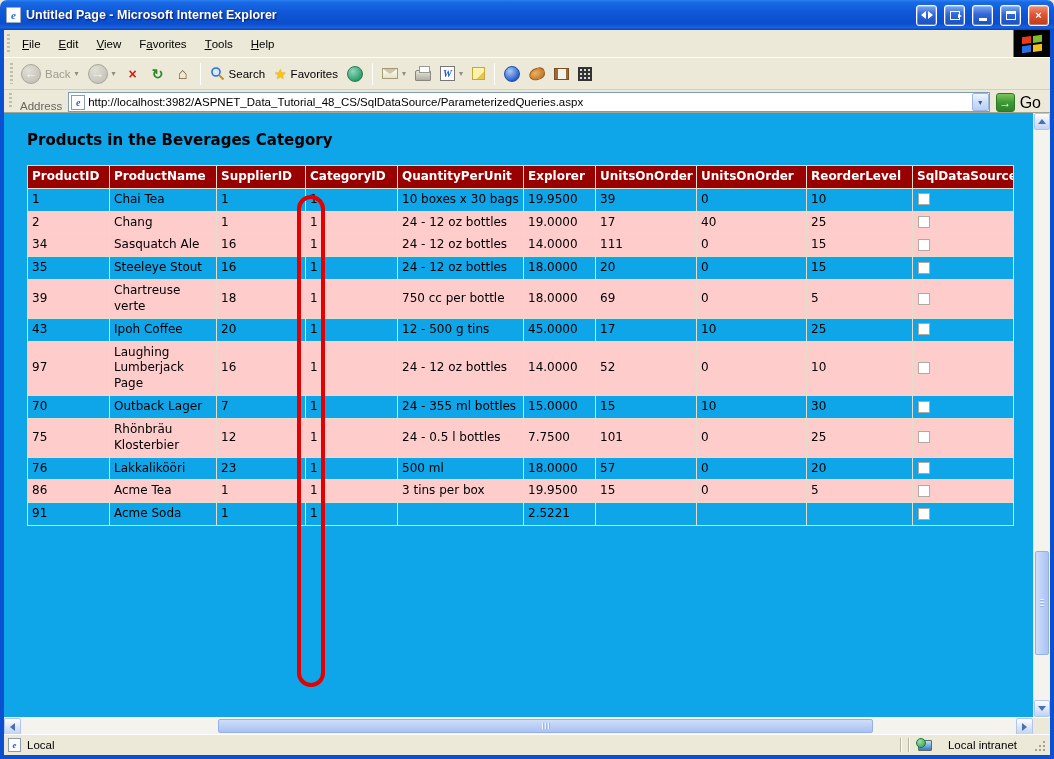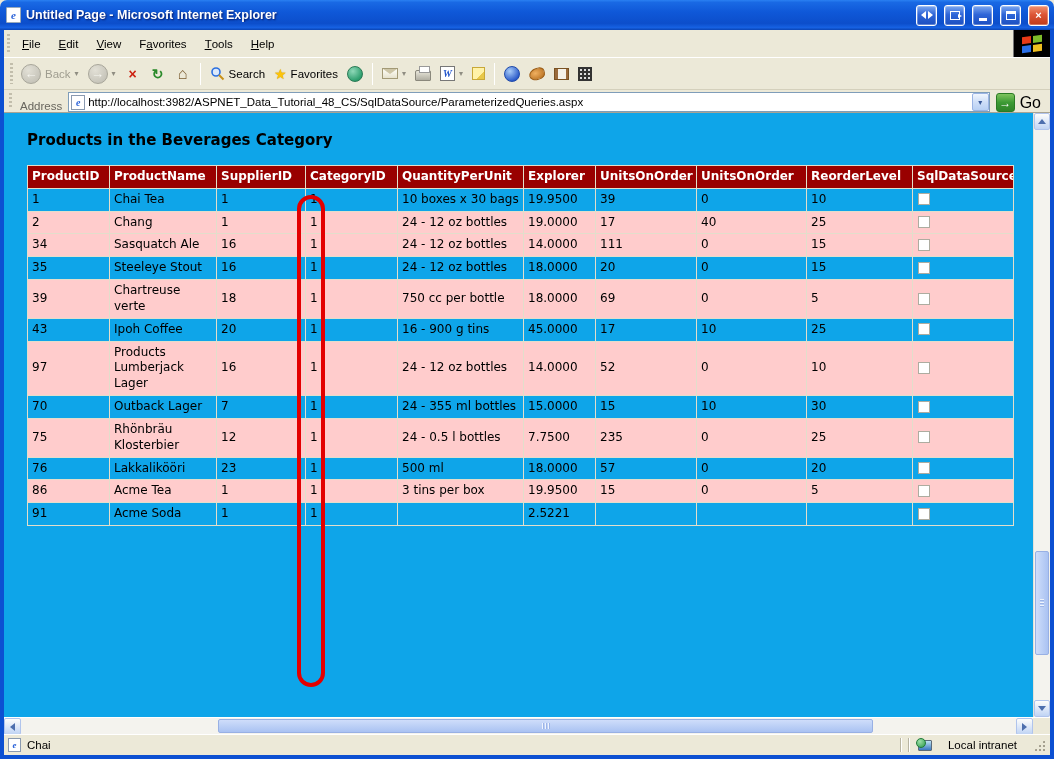--- a/index.html
+++ b/index.html
@@ -373,30 +373,30 @@
                 <td>69</td>
                 <td>0</td>
                 <td>5</td>
                 <td><span class="cb"></span></td>
               </tr>
               <tr>
                 <td>43</td>
                 <td>Ipoh Coffee</td>
                 <td>20</td>
                 <td>1</td>
-                <td>16 - 900 g tins</td>
+                <td>12 - 500 g tins</td>
                 <td>45.0000</td>
                 <td>17</td>
                 <td>10</td>
                 <td>25</td>
                 <td><span class="cb"></span></td>
               </tr>
               <tr class="alt">
                 <td>97</td>
-                <td>Products Lumberjack Lager</td>
+                <td>Laughing Lumberjack Page</td>
                 <td>16</td>
                 <td>1</td>
                 <td>24 - 12 oz bottles</td>
                 <td>14.0000</td>
                 <td>52</td>
                 <td>0</td>
                 <td>10</td>
                 <td><span class="cb"></span></td>
               </tr>
               <tr>
@@ -411,21 +411,21 @@
                 <td>30</td>
                 <td><span class="cb"></span></td>
               </tr>
               <tr class="alt">
                 <td>75</td>
                 <td>Rhönbräu Klosterbier</td>
                 <td>12</td>
                 <td>1</td>
                 <td>24 - 0.5 l bottles</td>
                 <td>7.7500</td>
-                <td>235</td>
+                <td>101</td>
                 <td>0</td>
                 <td>25</td>
                 <td><span class="cb"></span></td>
               </tr>
               <tr>
                 <td>76</td>
                 <td>Lakkalikööri</td>
                 <td>23</td>
                 <td>1</td>
                 <td>500 ml</td>
@@ -482,21 +482,21 @@
           <div class="hthumb"></div>
         </div>
       <div class="hbtn">
           <span class="tri-right"></span>
         </div>
       <div class="scorner"></div>
     </div>
 
     <div class="statusbar">
       <span class="done-ico">e</span>
-      <span>Chai</span>
+      <span>Local</span>
       <div class="status-spacer"></div>
       <div class="status-sep"></div>
       <div class="status-sep"></div>
       <div class="zone">
         <span class="monitor"></span>
         <span>Local intranet</span>
       </div>
       <div class="grip-corner"></div>
     </div>
 

